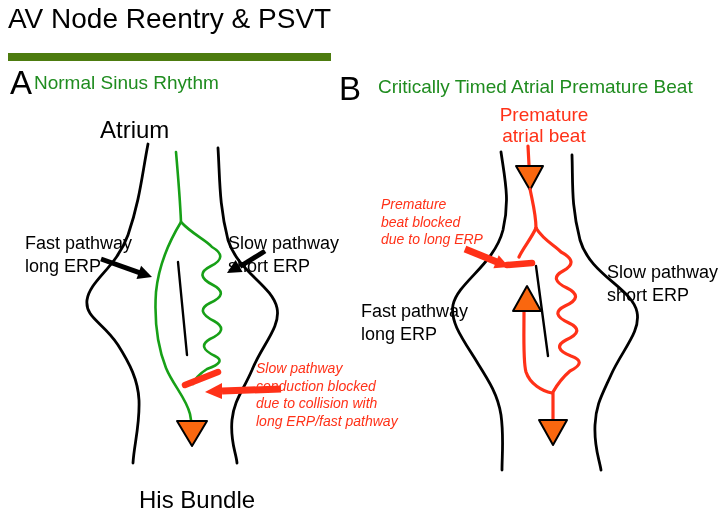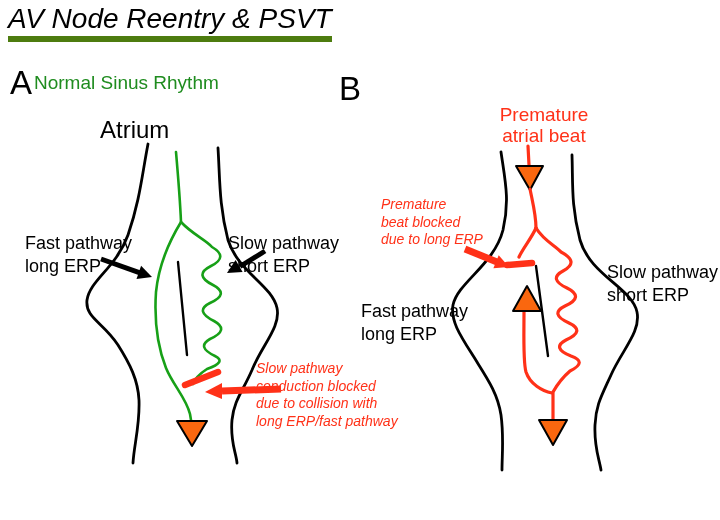--- a/index.html
+++ b/index.html
@@ -5,21 +5,21 @@
   :root{
     --green-line:#17A017;
     --green-text:#1F8C1F;
     --red:#FF3118;
     --orange:#FA670F;
   }
   html,body{margin:0;padding:0;background:#fff;}
   .canvas{position:relative;width:720px;height:520px;background:#fff;overflow:hidden;
           font-family:"Liberation Sans", sans-serif;color:#000;}
   .abs{position:absolute;}
-  .slide-title{left:8px;top:3px;font-size:28px;border-bottom:6px solid #4d7c0f;padding-bottom:1px;white-space:nowrap;font-style:italic;}
+  .slide-title{left:8px;top:3px;font-size:28px;border-bottom:8px solid #4d7c0f;padding-bottom:18px;white-space:nowrap;}
   .panel-letter{font-size:33px;}
   .panel-subtitle{font-size:19px;color:var(--green-text);white-space:nowrap;}
   .big-label{font-size:24px;white-space:nowrap;}
   .path-label{font-size:18px;line-height:23px;white-space:pre-line;margin-top:32px;}
   .red-note{font-size:14px;line-height:17.5px;font-style:italic;color:var(--red);white-space:pre-line;}
   .premature-label{font-size:19px;line-height:21px;color:var(--red);white-space:pre-line;text-align:center;width:120px;}
   svg{position:absolute;left:0;top:0;}
   .bk{stroke:#000;stroke-width:2.8;fill:none;stroke-linecap:round;}
   .divider{stroke:#000;stroke-width:2.4;stroke-linecap:round;}
   .gn{stroke:var(--green-line);stroke-width:2.6;fill:none;stroke-linecap:round;}
@@ -81,33 +81,35 @@
       <polygon class="rd-arrow-head" points="509,267 493.4,268.2 498.7,255.2"></polygon>
     </g>
   </svg>
 
   <div class="abs slide-title" style="left:8px;top:3px;">AV Node Reentry &amp; PSVT</div>
 
   <div class="abs panel-letter" style="left:10px;top:64px;">A</div>
   <div class="abs panel-subtitle" style="left:34px;top:72px;">Normal Sinus Rhythm</div>
 
   <div class="abs panel-letter" style="left:339px;top:70px;">B</div>
+  <div class="abs panel-subtitle" style="left:378px;top:76px;">Critically Timed Atrial Premature Beat</div>
 
   <div class="abs big-label" style="left:100px;top:116px;">Atrium</div>
 
   <div class="abs path-label" style="left:25px;top:200px;">Fast pathway
 long ERP</div>
   <div class="abs path-label" style="left:228px;top:200px;">Slow pathway
 short ERP</div>
 
   <div class="abs red-note" style="left:256px;top:360px;">Slow pathway
 conduction blocked
 due to collision with
 long ERP/fast pathway</div>
 
+  <div class="abs big-label" style="left:139px;top:486px;">His Bundle</div>
 
   <div class="abs premature-label" style="left:484px;top:104px;">Premature
 atrial beat</div>
 
   <div class="abs red-note" style="left:381px;top:196px;">Premature
 beat blocked
 due to long ERP</div>
 
   <div class="abs path-label" style="left:361px;top:268px;">Fast pathway
 long ERP</div>

